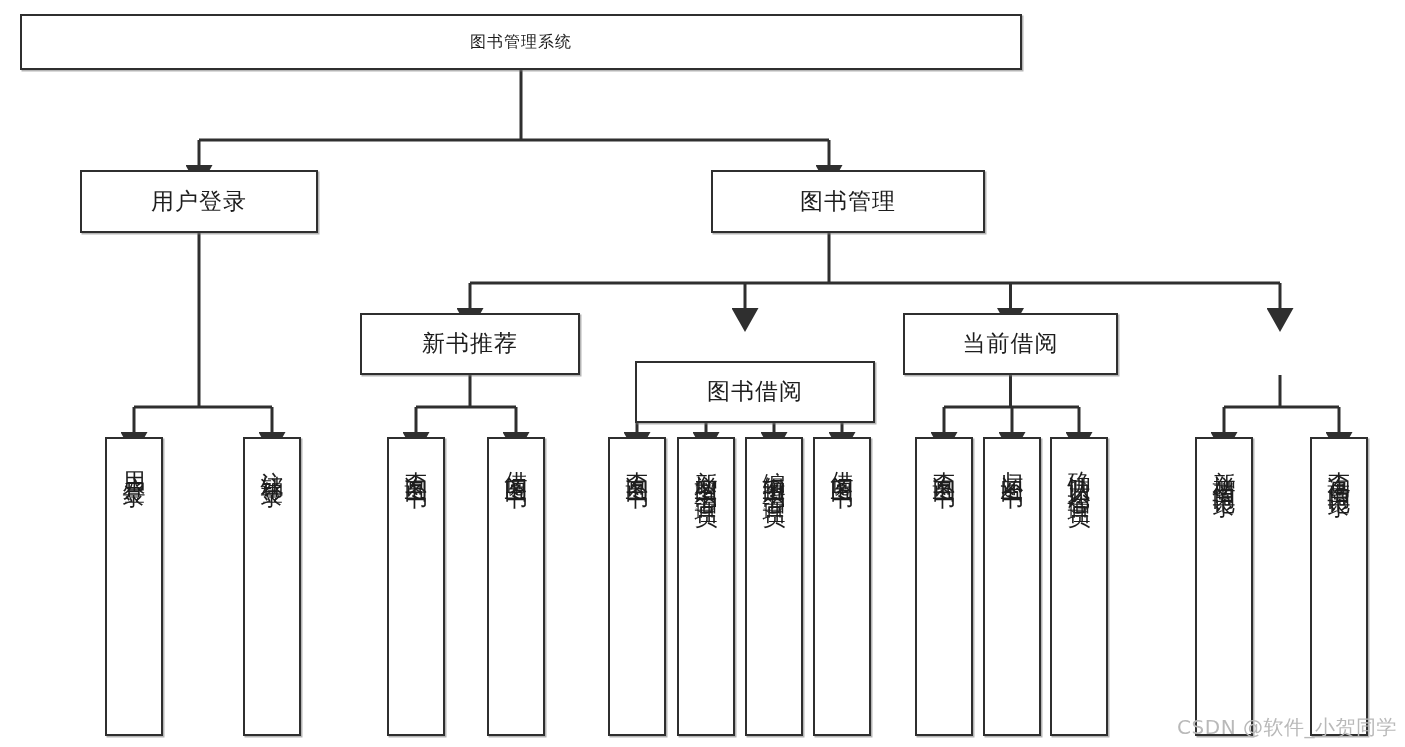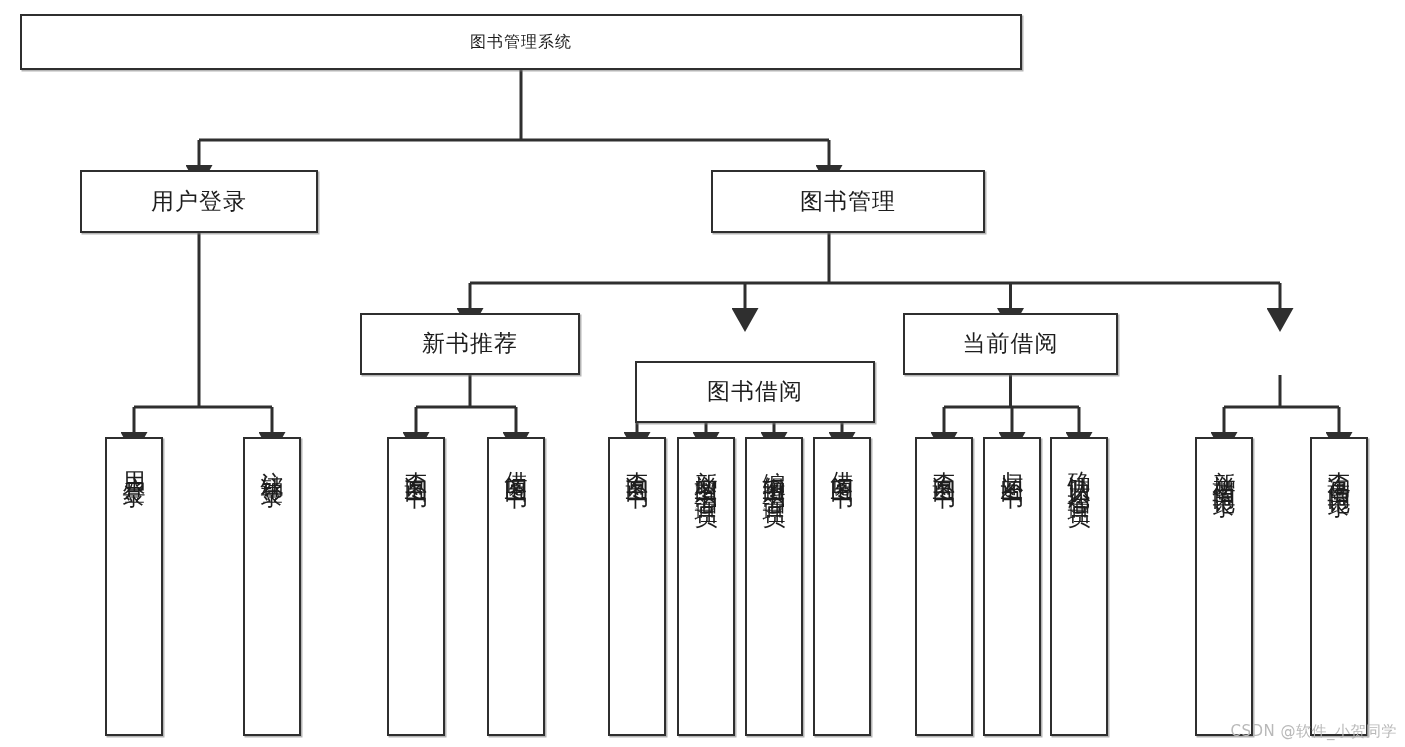--- a/index.html
+++ b/index.html
@@ -56,21 +56,21 @@
     text-orientation: upright;
     letter-spacing: 5px;
     line-height: 1;
     white-space: nowrap;
     text-align: left;
   }
   .watermark {
     position: absolute;
     right: 8px;
     bottom: 6px;
-    font-size: 15px;
+    font-size: 20px;
     color: #b9b9b9;
     letter-spacing: 0.5px;
     white-space: nowrap;
   }
 </style>
 </head>
 <body>
 
 <div id="diagram">
 

